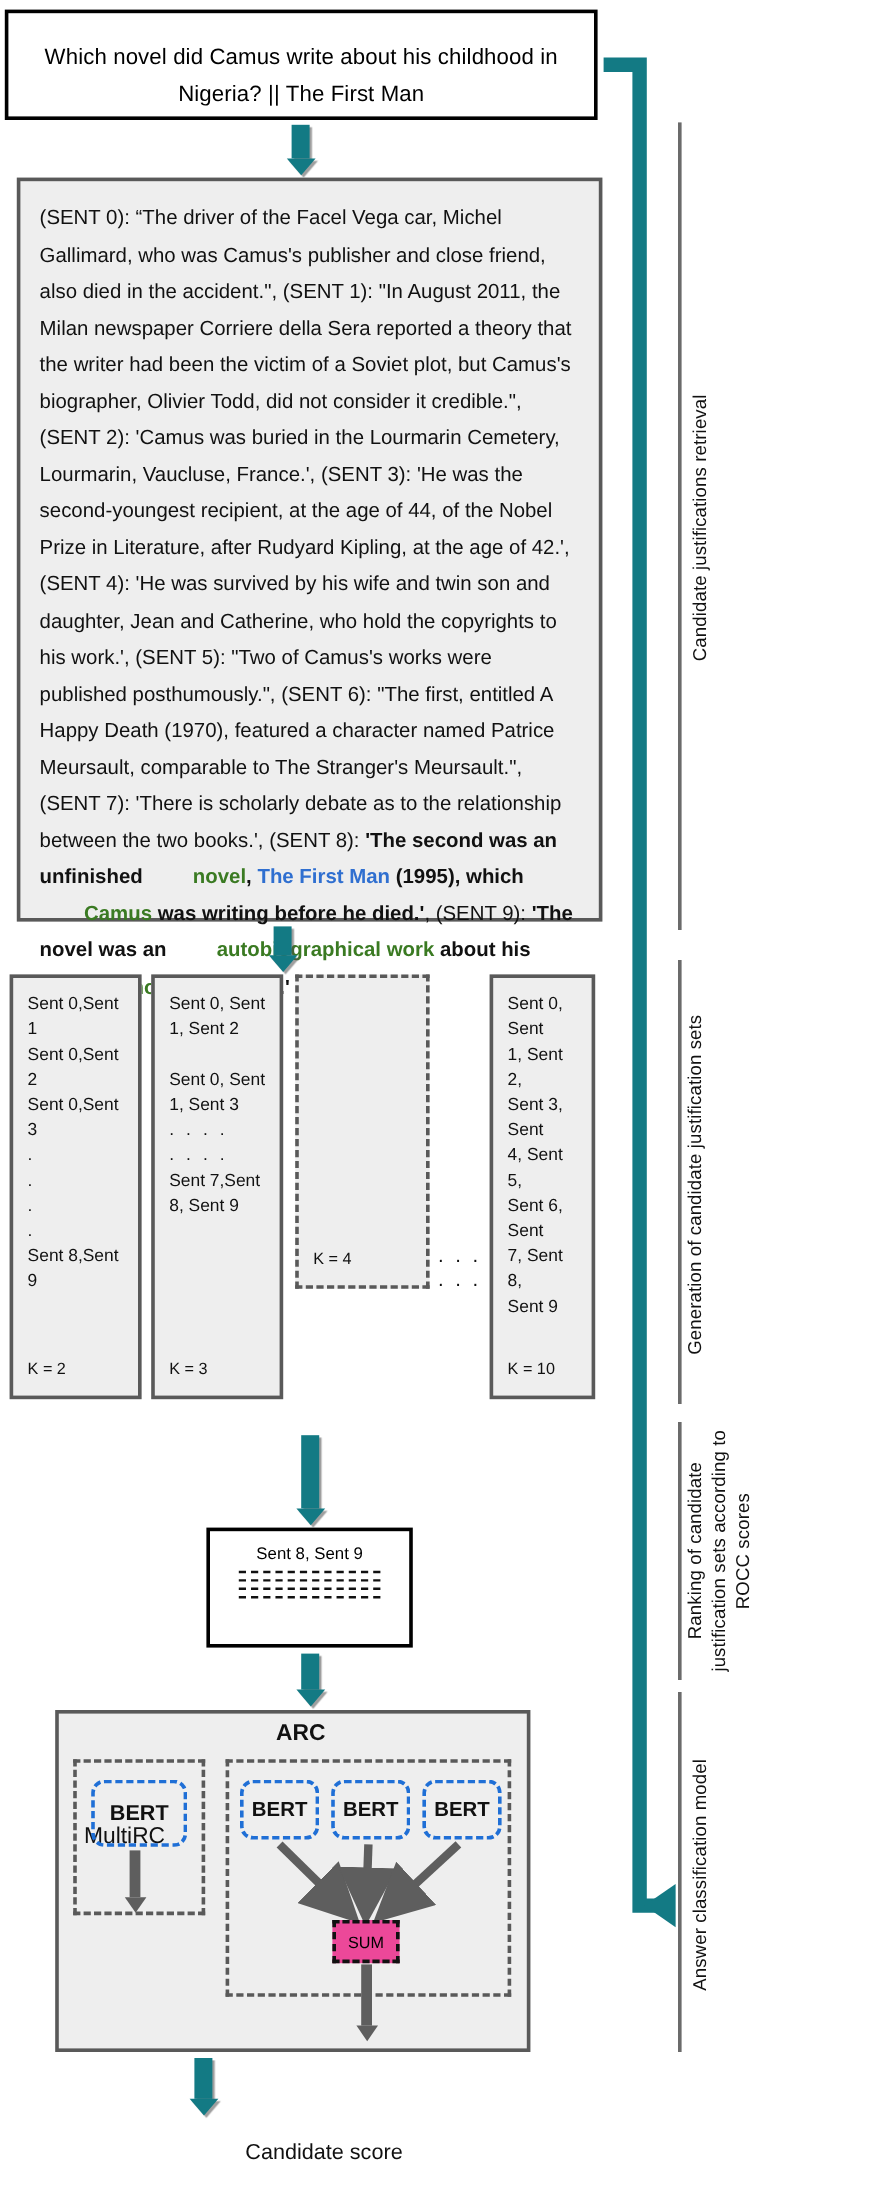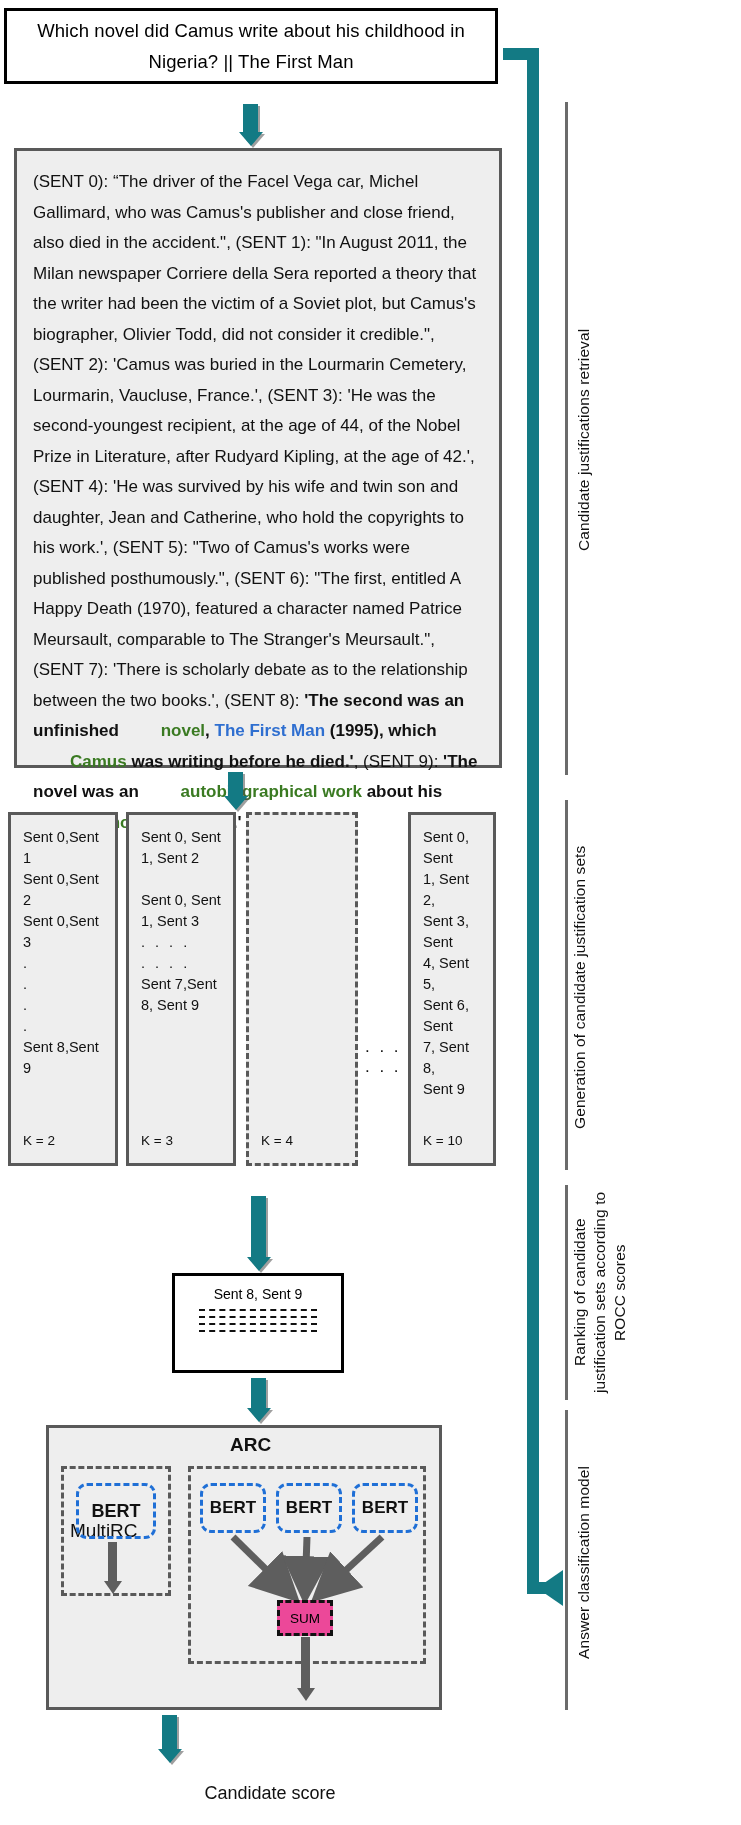--- a/index.html
+++ b/index.html
@@ -31,22 +31,22 @@
   }
   .box-gray-dashed{
     position:absolute;
     border:3px dashed #595959;
     background:#eeeeee;
     box-sizing:border-box;
   }
 
   
   #question-box{
-    left:4px; top:8px; width:494px; height:76px;
-    display:flex; align-items:flex-start; justify-content:center;
+    left:4px; top:8px; width:494px; height:92px;
+    display:flex; align-items:flex-end; justify-content:center;
     text-align:center;
     padding:4px 10px;
   }
   #question-text{
     font-size:18.5px;
     line-height:31px;
     letter-spacing:0.1px;
   }
 
   
@@ -76,21 +76,21 @@
   .kbox .klabel{
     position:absolute;
     left:12px;
     bottom:12px;
     font-size:13.5px;
   }
   .kdots{letter-spacing:3px;}
 
   #kbox1{left:8px;  top:812px; width:110px; height:354px;}
   #kbox2{left:126px;top:812px; width:110px; height:354px;}
-  #kbox3{left:246px;top:812px; width:112px; height:354px;}
+  #kbox3{left:246px;top:812px; width:112px; height:262px;}
   #kbox4{left:408px;top:812px; width:88px;  height:354px;}
 
   #ellipsis-between{
     position:absolute;
     left:360px; top:1037px;
     width:46px;
     font-size:17px;
     letter-spacing:2.5px;
     color:#111;
     text-align:center;

